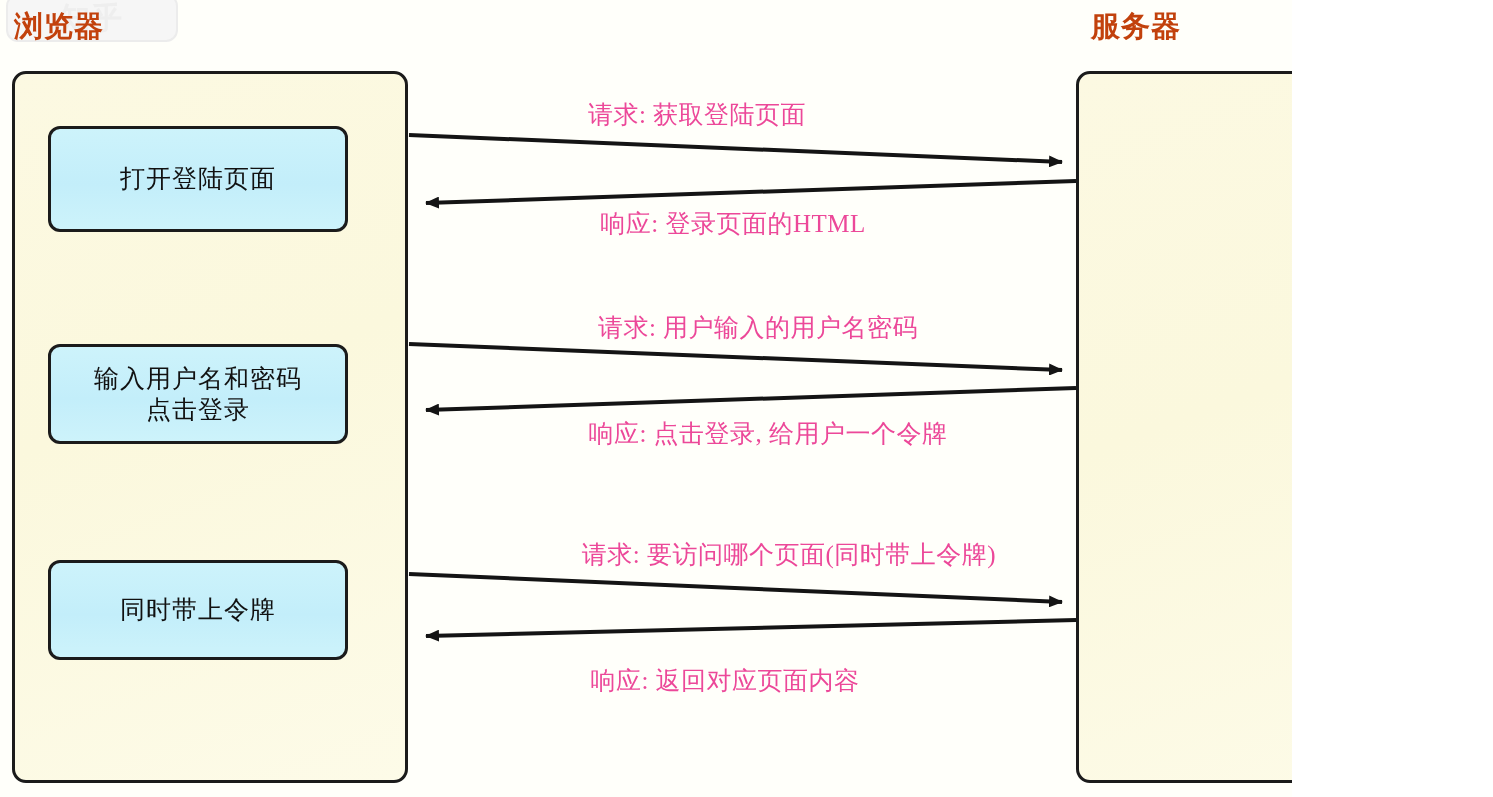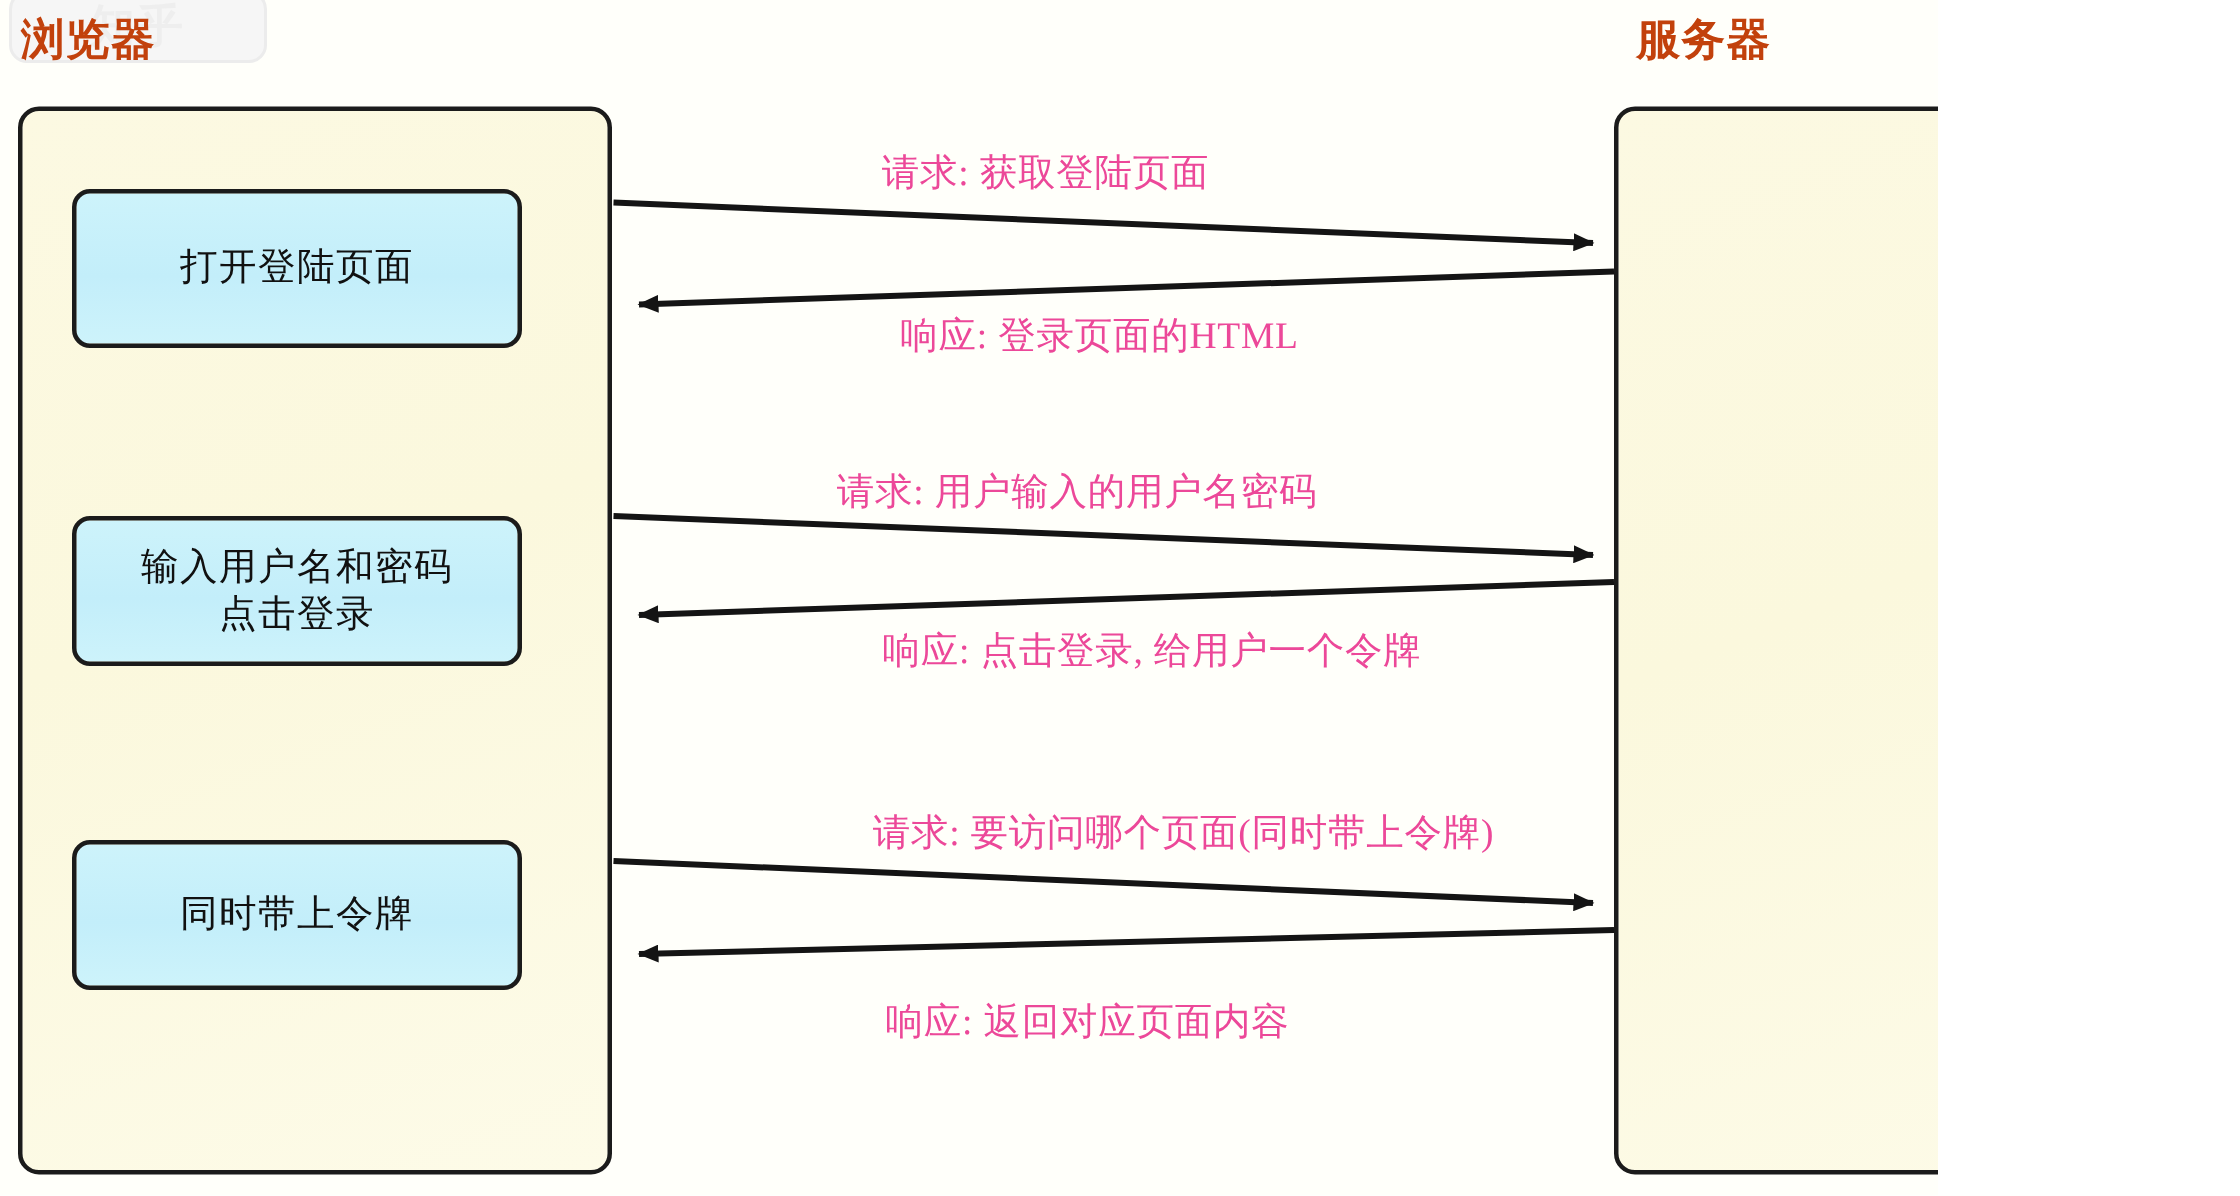--- a/index.html
+++ b/index.html
@@ -90,21 +90,21 @@
     font-size: 25px;
     color: #ec4899;
     white-space: nowrap;
     letter-spacing: 0.5px;
     z-index: 5;
     transform: translateX(-50%);
   }
 
   #msg-1 { left: 697px; top: 98px;  }
   #msg-2 { left: 733px; top: 207px; }
-  #msg-3 { left: 718px; top: 311px; }
+  #msg-3 { left: 758px; top: 311px; }
   #msg-4 { left: 768px; top: 417px; }
   #msg-5 { left: 789px; top: 538px; text-align: right; }
   #msg-6 { left: 725px; top: 664px; }
 
   
   #arrows {
     position: absolute;
     left: 0; top: 0;
     width: 1493px;
     height: 797px;

